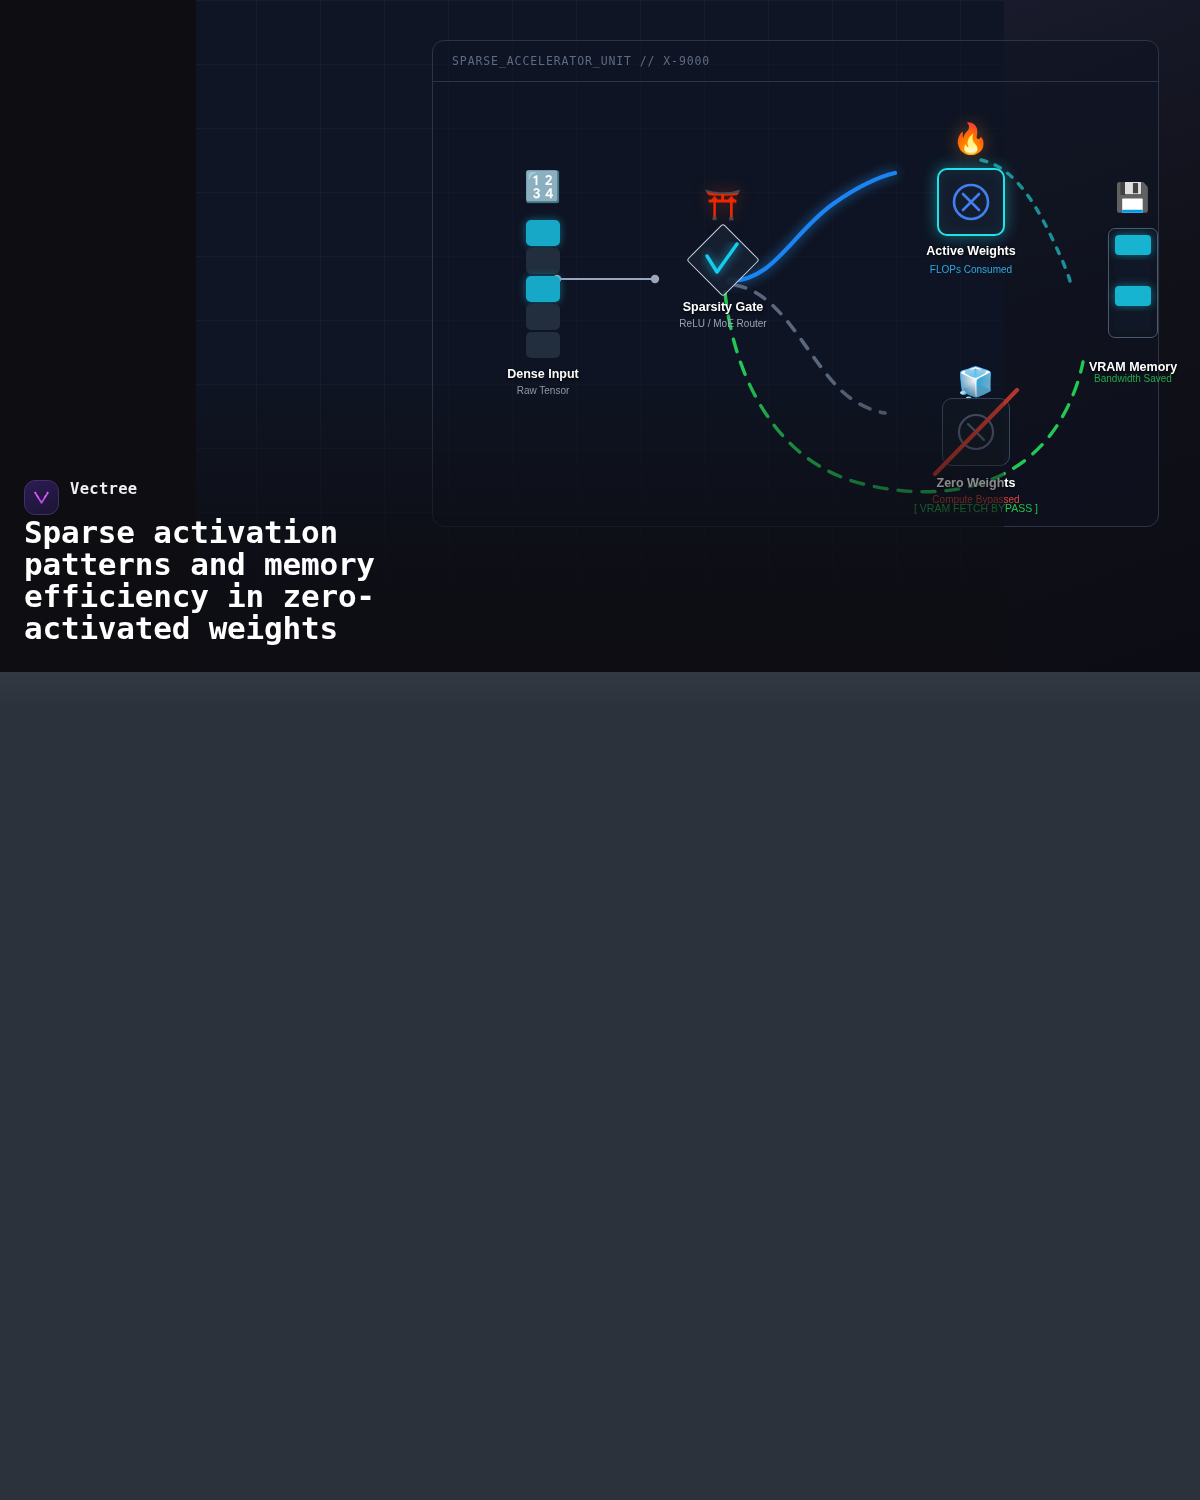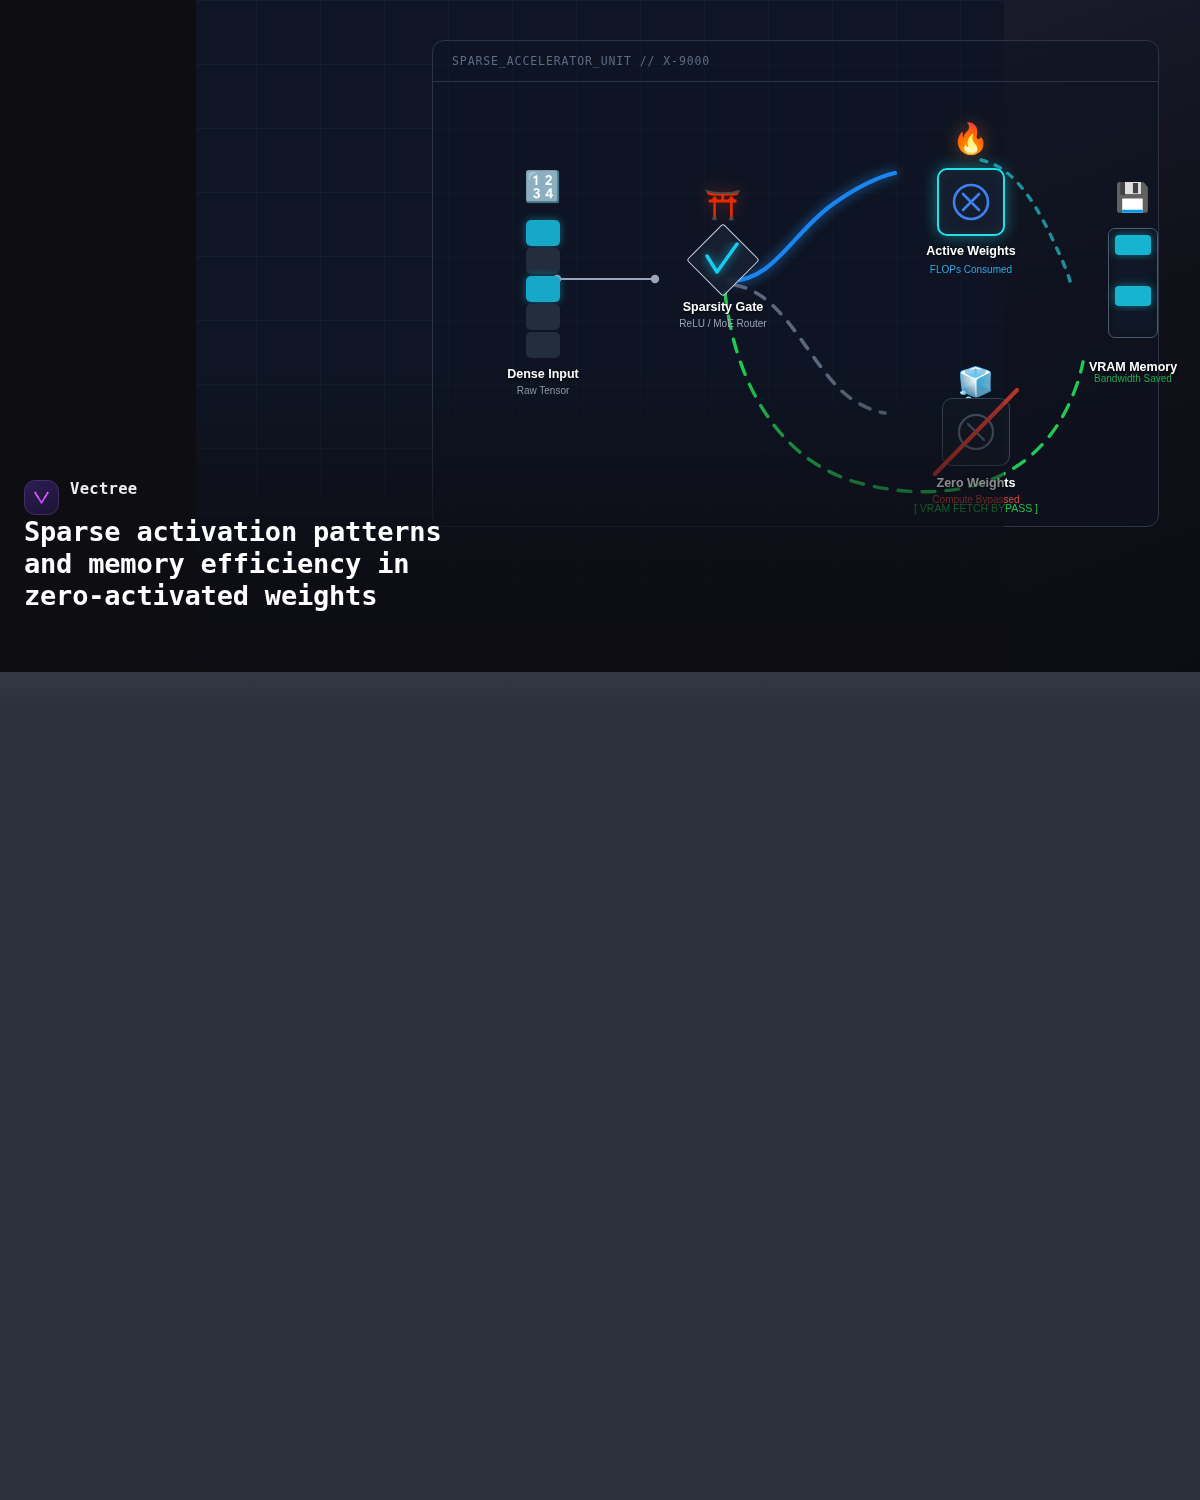--- a/index.html
+++ b/index.html
@@ -171,21 +171,21 @@
     border: 1px solid #413068;
     display: flex; align-items: center; justify-content: center;
   }
   #brand-name {
     font-family: "DejaVu Sans Mono", "Liberation Mono", monospace;
     font-weight: bold; font-size: 15.5px; color: #efeff3; letter-spacing: .3px;
   }
   #headline {
     position: absolute; left: 24px; top: 516px; width: 430px;
     font-family: "DejaVu Sans Mono", "Liberation Mono", monospace;
-    font-weight: bold; font-size: 27px; line-height: 32px;
+    font-weight: bold; font-size: 31px; line-height: 32px;
     color: #ffffff; letter-spacing: -.2px;
   }
   #url {
     position: absolute; left: 445px; top: 622px;
     font-family: "DejaVu Sans Mono", "Liberation Mono", monospace;
     font-size: 13px; color: #8b8f99; letter-spacing: -.2px;
   }
 
   
   #lower {

